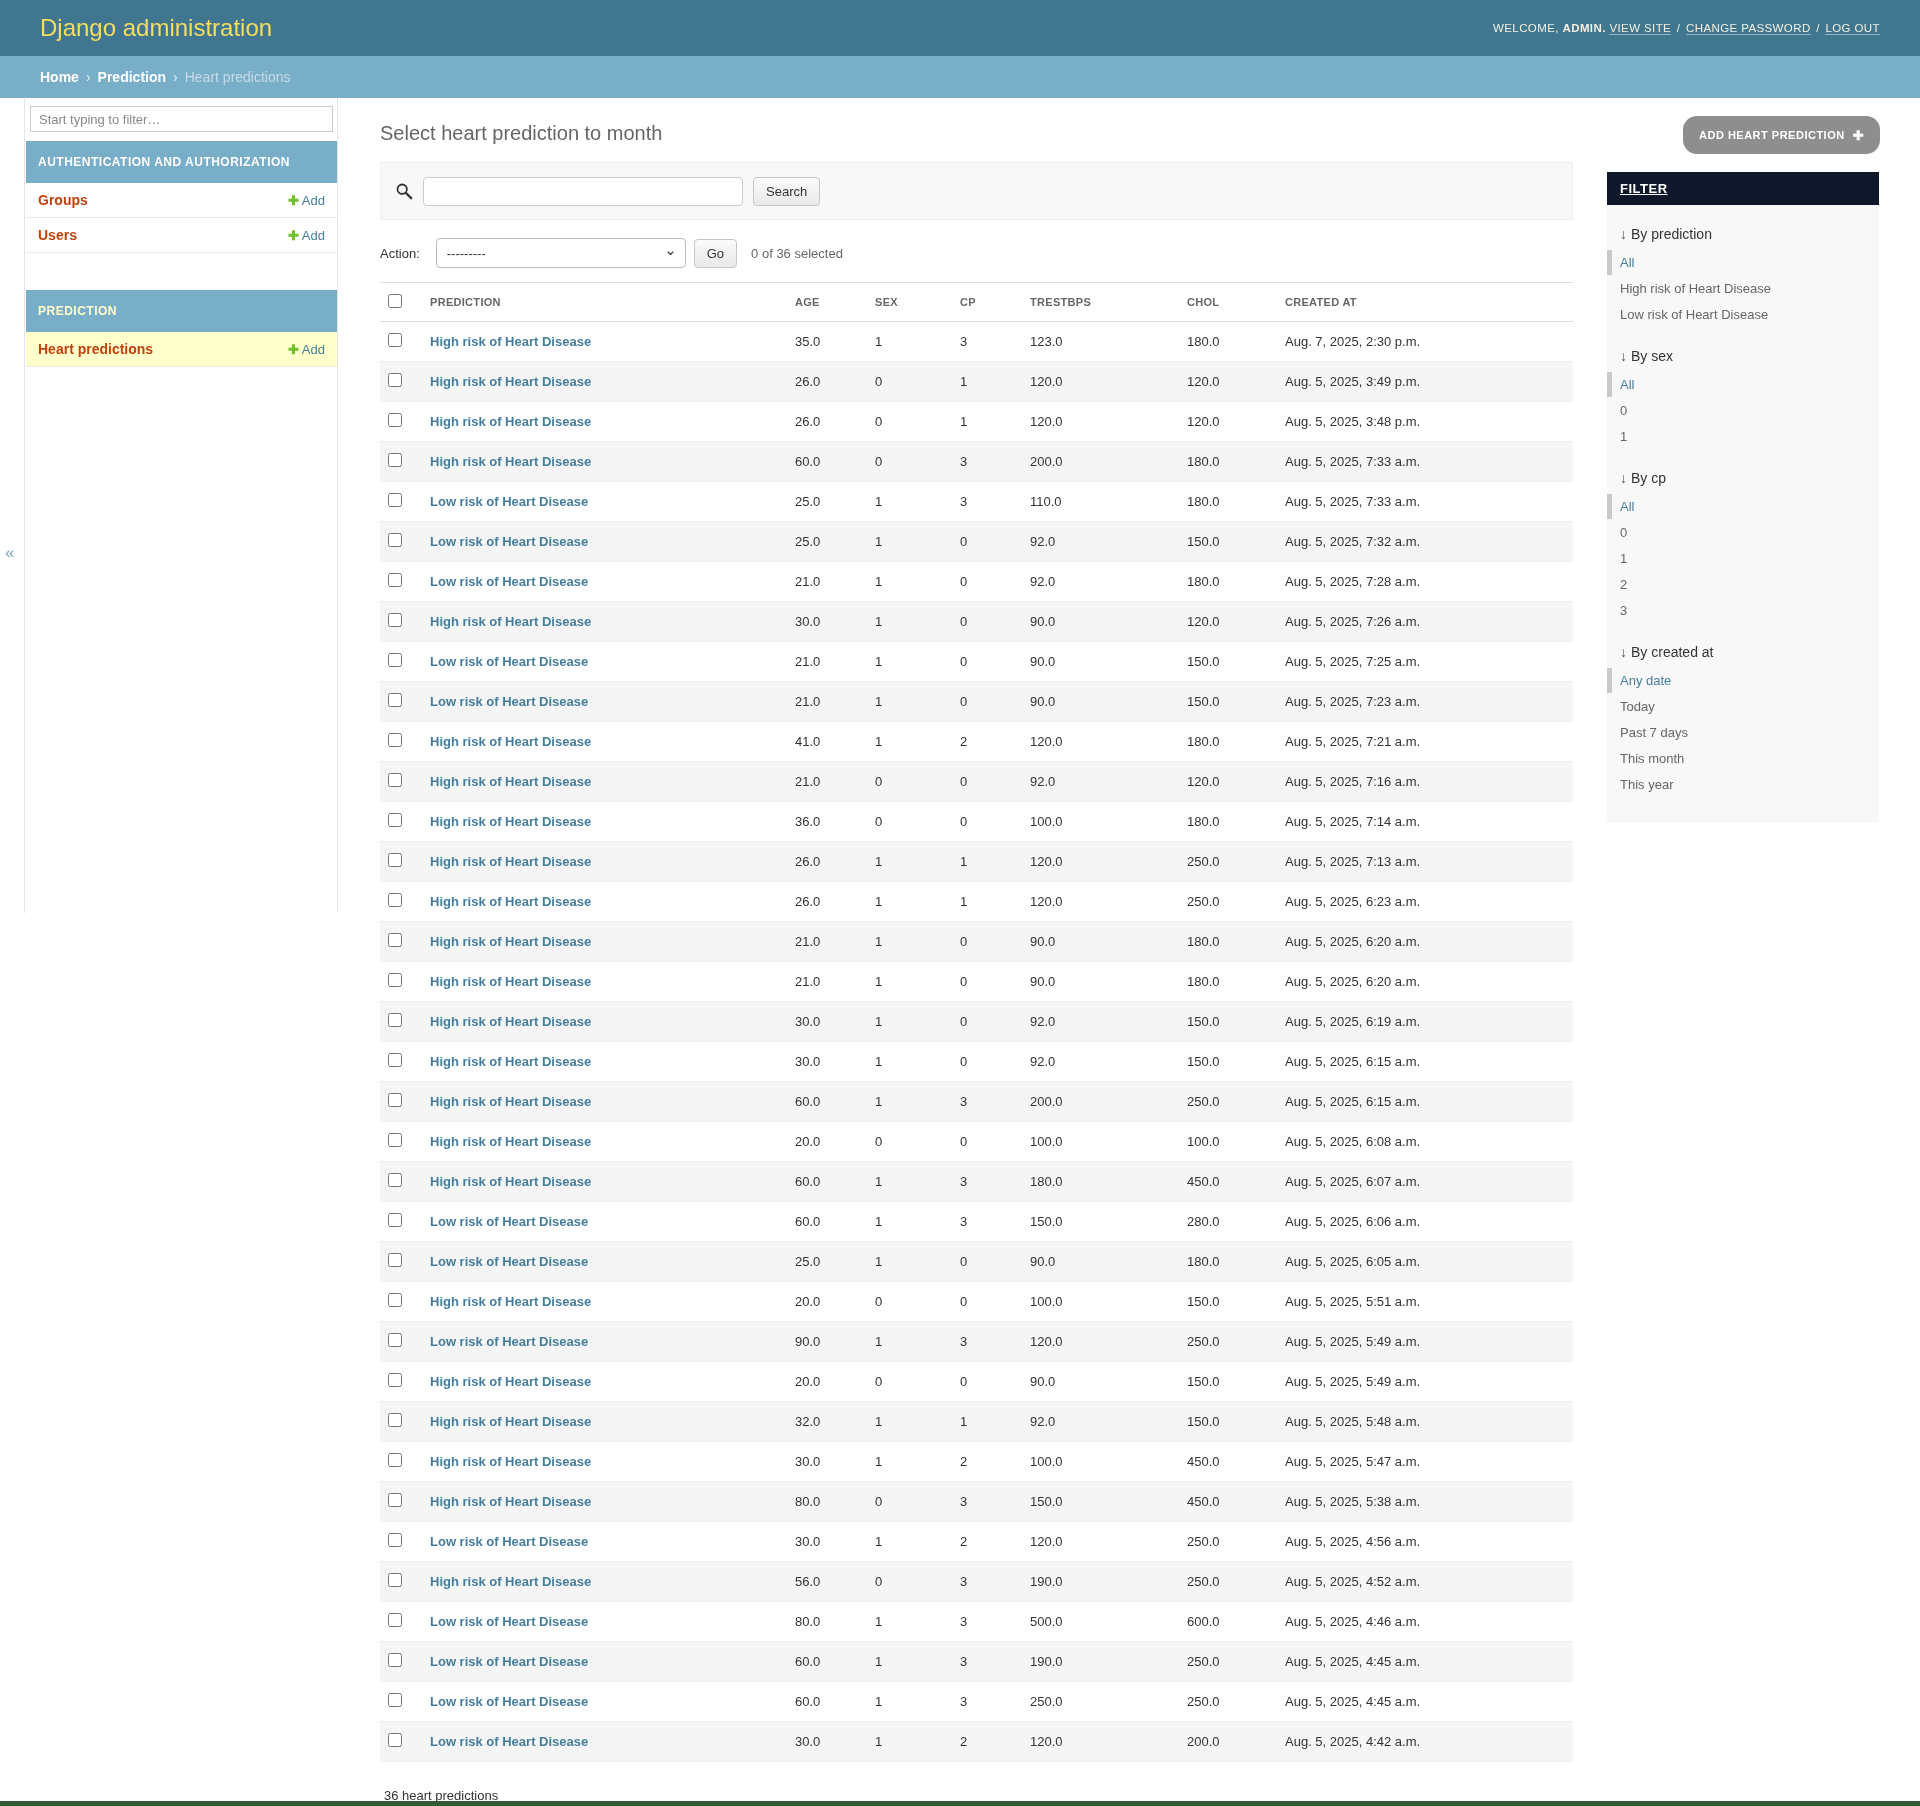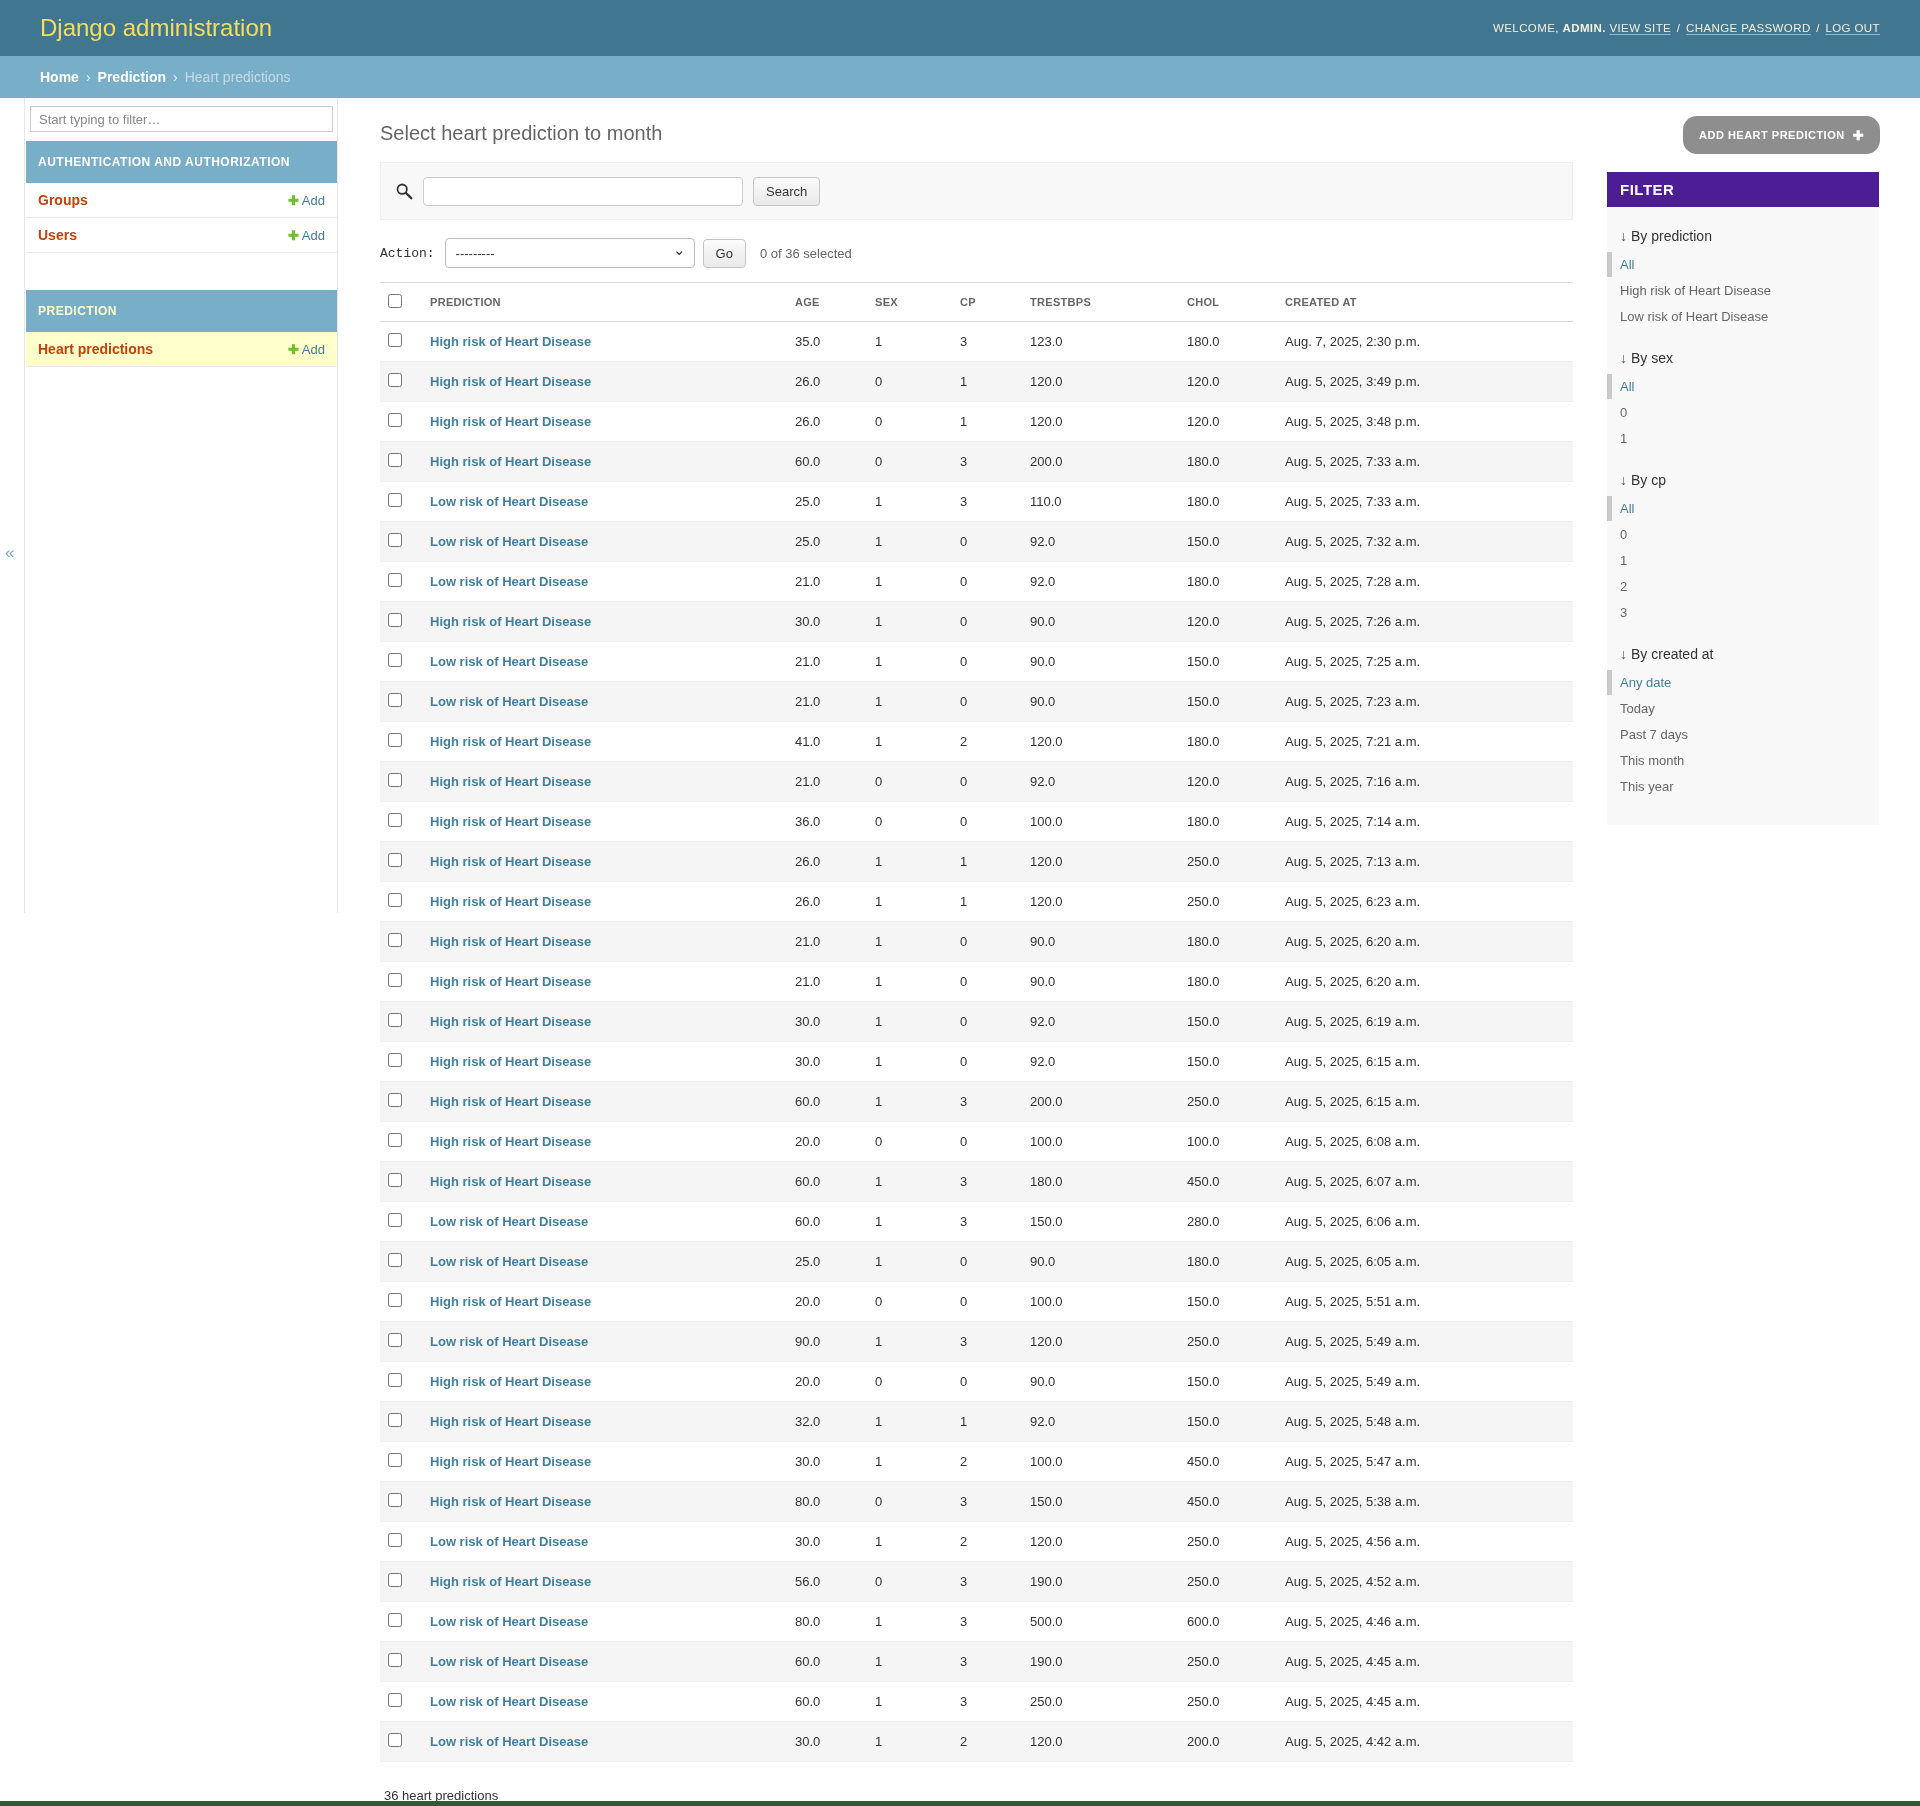--- a/index.html
+++ b/index.html
@@ -62,21 +62,21 @@
   #toolbar { margin-top:17px; background:#f8f8f8; border:1px solid #eee; height:58px;
              display:flex; align-items:center; padding:0 14px; gap:10px; }
   #searchbar { width:320px; height:29px; border:1px solid #ccc; border-radius:4px;
                padding:0 8px; font-size:13px; font-family:"Liberation Sans",sans-serif; }
   .search-btn, .go-btn { height:29px; background:#f2f2f2; border:1px solid #c6c6c6;
       border-radius:4px; padding:0 12px; font-size:13px; color:#333; cursor:pointer;
       font-family:"Liberation Sans",sans-serif;
       background:linear-gradient(#fbfbfb,#e9e9e9); }
 
   .actions { margin-top:18px; display:flex; align-items:center; gap:8px; font-size:13px; }
-  .actions .action-label { color:#333; margin-right:2px;font-family:Liberation Mono, monospace; }
+  .actions .action-label { color:#333; margin-right:8px; }
   .select-wrap { position:relative; display:inline-block; }
   .action-select { -webkit-appearance:none; appearance:none; width:250px; height:30px;
       border:1px solid #bbb; border-radius:4px; background:#fff; padding:0 26px 0 10px;
       font-size:13px; color:#333; font-family:"Liberation Sans",sans-serif; }
   .select-wrap .chevron { position:absolute; right:9px; top:3px; font-size:15px;
       color:#333; pointer-events:none; }
   .selected-info { color:#666; margin-left:6px; }
 
   #result-table { margin-top:14px; width:100%; border-collapse:collapse; }
   #result-table thead th { border-top:1px solid #ddd; border-bottom:1px solid #ddd;
@@ -88,22 +88,22 @@
   .pred-link { color:#447e9b; font-weight:700; }
   .cb-cell { width:42px; }
   input[type=checkbox] { width:14px; height:14px; }
 
   .paginator { font-size:13px; color:#333; padding:26px 0 18px 4px;
                border-bottom:1px solid #eee; }
 
   
   #changelist-filter { position:absolute; left:1607px; top:172px; width:272px;
       background:#f8f8f8; padding-bottom:26px; }
-  #changelist-filter .filter-title { background:#4c1d95; color:#fff; font-size:15px;
-      font-weight:700; letter-spacing:.5px; text-transform:uppercase; padding:9px 13px; }
+  #changelist-filter .filter-title { background:#0f172a; color:#fff; font-size:13px;
+      font-weight:700; letter-spacing:.5px; text-transform:uppercase; padding:9px 13px;text-decoration:underline; }
   .filter-group h3 { font-size:14px; font-weight:400; color:#333; margin:21px 13px 7px 13px; }
   .filter-group h3 .arrow { margin-right:4px; color:#555; }
   .filter-group ul { list-style:none; padding-left:13px; position:relative; }
   .filter-group ul::before { content:''; position:absolute; left:0; top:1px; width:5px;
       height:25px; background:#c9c9c9; }
   .filter-group li { line-height:25px; }
   .filter-group li a { color:#666; font-size:13px; }
   .filter-group li.selected a { color:#447e9b; }
 
   

